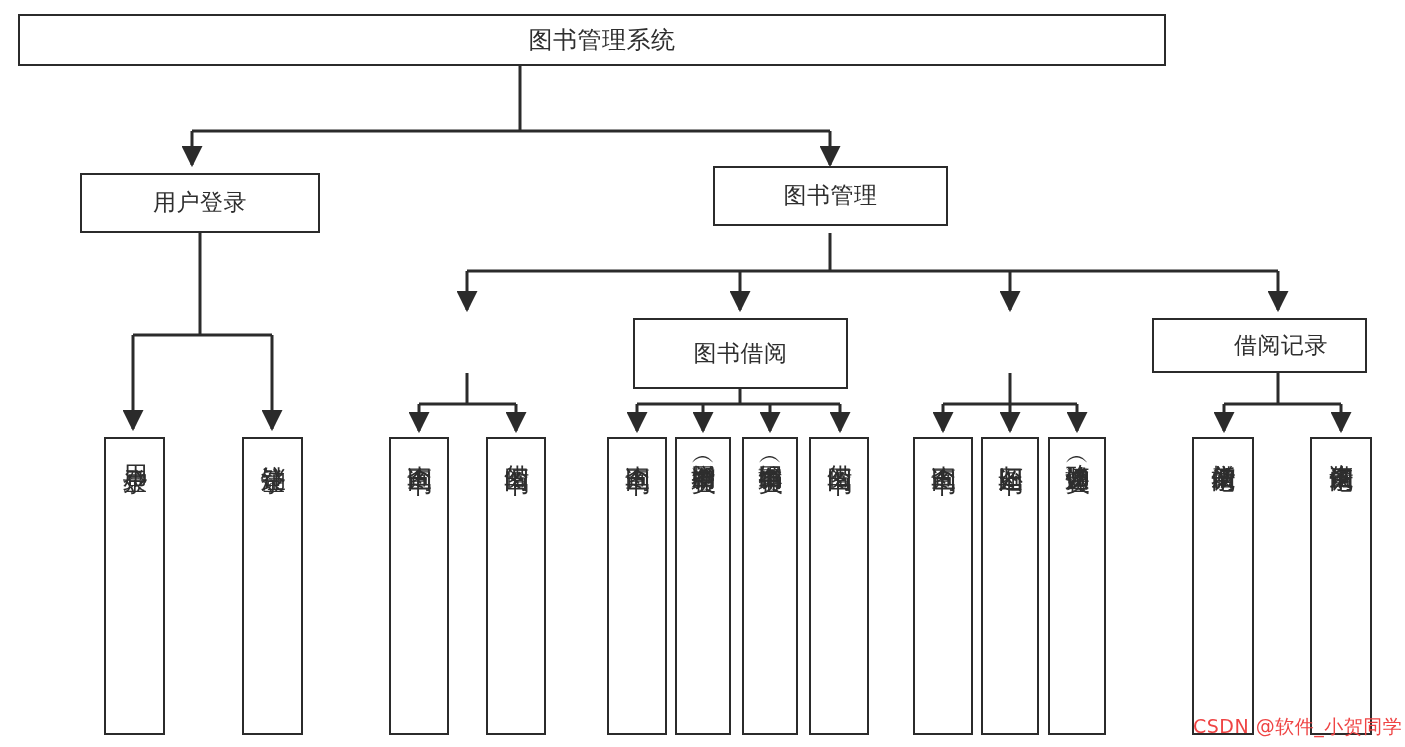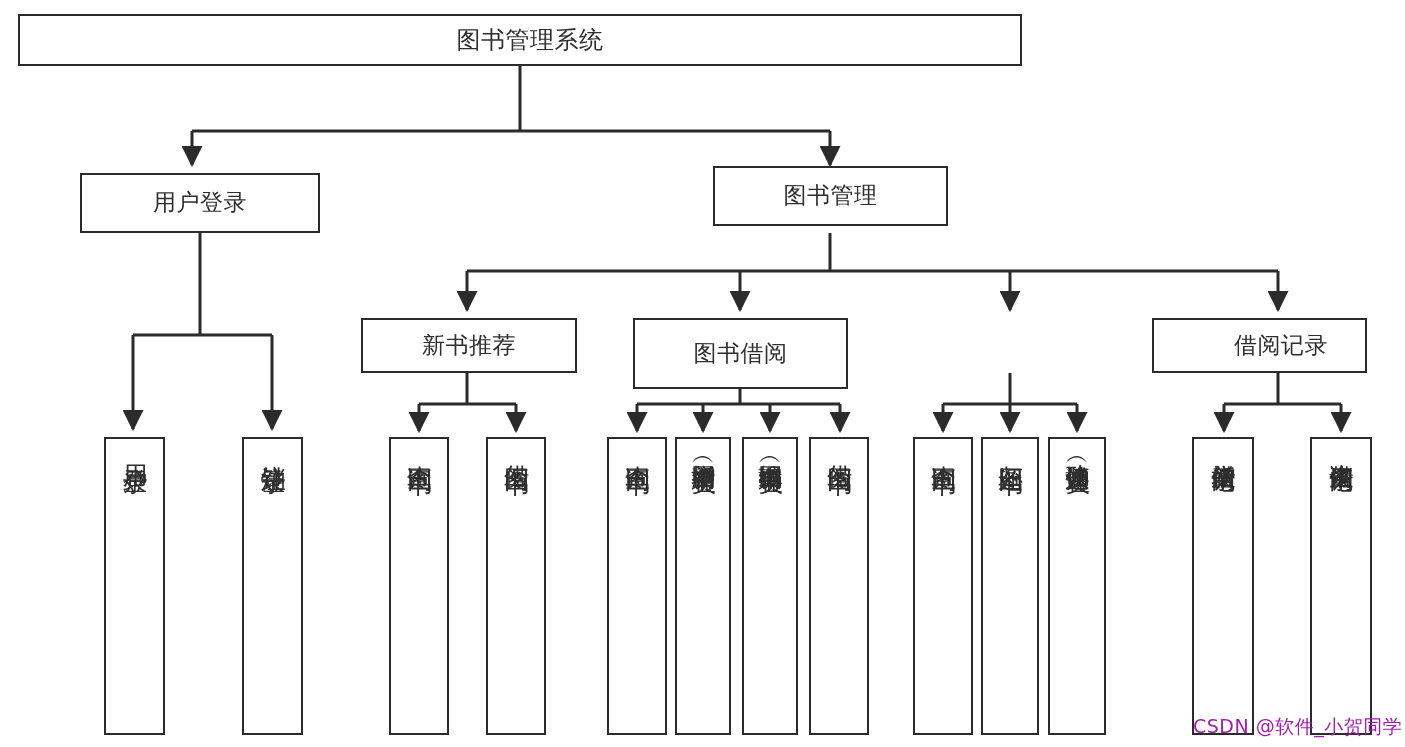--- a/index.html
+++ b/index.html
@@ -66,21 +66,21 @@
     letter-spacing: 2px;
     white-space: nowrap;
     max-height: 288px;
   }
   .node.vert.tall .label {
     font-size: 24px;
     letter-spacing: 1px;
   }
   .watermark {
     position: absolute;
-    color: #a21caf;
+    color: #ef4444;
     font-size: 19px;
     white-space: nowrap;
     z-index: 5;
     letter-spacing: 0.5px;
   }
 </style>
 </head>
 <body>
 
 <div id="diagram">
@@ -129,34 +129,31 @@
       <path d="M 1010 404 L 1010 431" marker-end="url(#arrow)"></path>
       <path d="M 1077 404 L 1077 431" marker-end="url(#arrow)"></path>
 
       <path d="M 1278 373 L 1278 404"></path>
       <path d="M 1224 404 L 1341 404"></path>
       <path d="M 1224 404 L 1224 431" marker-end="url(#arrow)"></path>
       <path d="M 1341 404 L 1341 431" marker-end="url(#arrow)"></path>
     </g>
   </svg>
 
-  <div class="node horiz root" style="left:18px; top:14px; width:1004px; height:52px;padding-left:20px;">
+  <div class="node horiz root" style="left:18px; top:14px; width:1148px; height:52px;padding-left:20px;">
     <span class="label">图书管理系统</span>
   </div>
 
   <div class="node horiz" style="left:80px; top:173px; width:240px; height:60px;">
     <span class="label">用户登录</span>
   </div>
   <div class="node horiz" style="left:713px; top:166px; width:235px; height:60px;">
     <span class="label">图书管理</span>
   </div>
 
-  <div class="node horiz" style="left:361px; top:318px; width:216px; height:55px;">
-    <span class="label">新书推荐</span>
-  </div>
   <div class="node horiz" style="left:633px; top:318px; width:215px; height:71px;">
     <span class="label">图书借阅</span>
   </div>
   <div class="node horiz" style="left:1152px; top:318px; width:215px; height:55px;padding-left:43px;">
     <span class="label">借阅记录</span>
   </div>
 
   <div class="node vert" style="left:104px; top:437px; width:61px; height:298px;">
     <span class="label">用户登录</span>
   </div>

